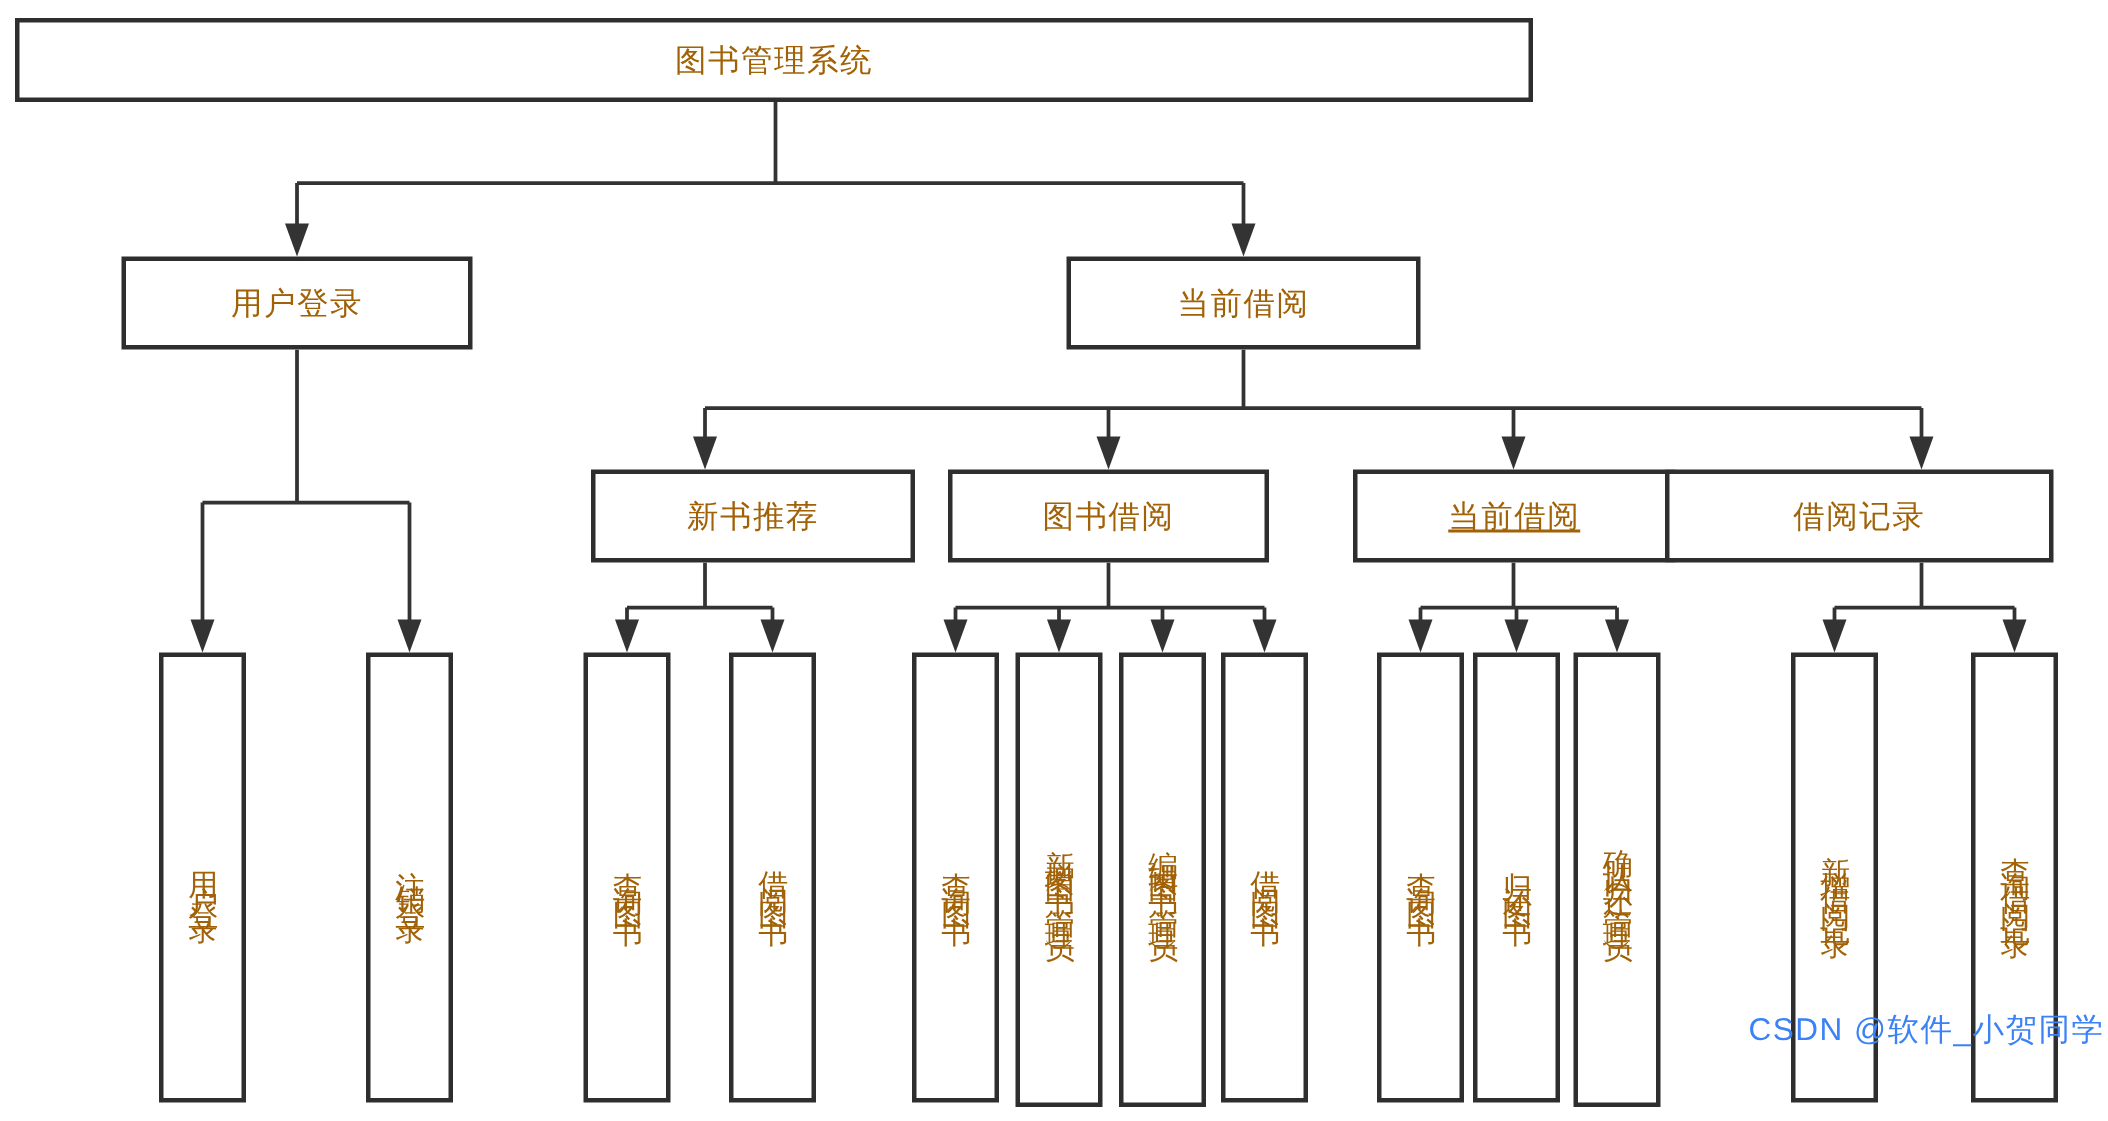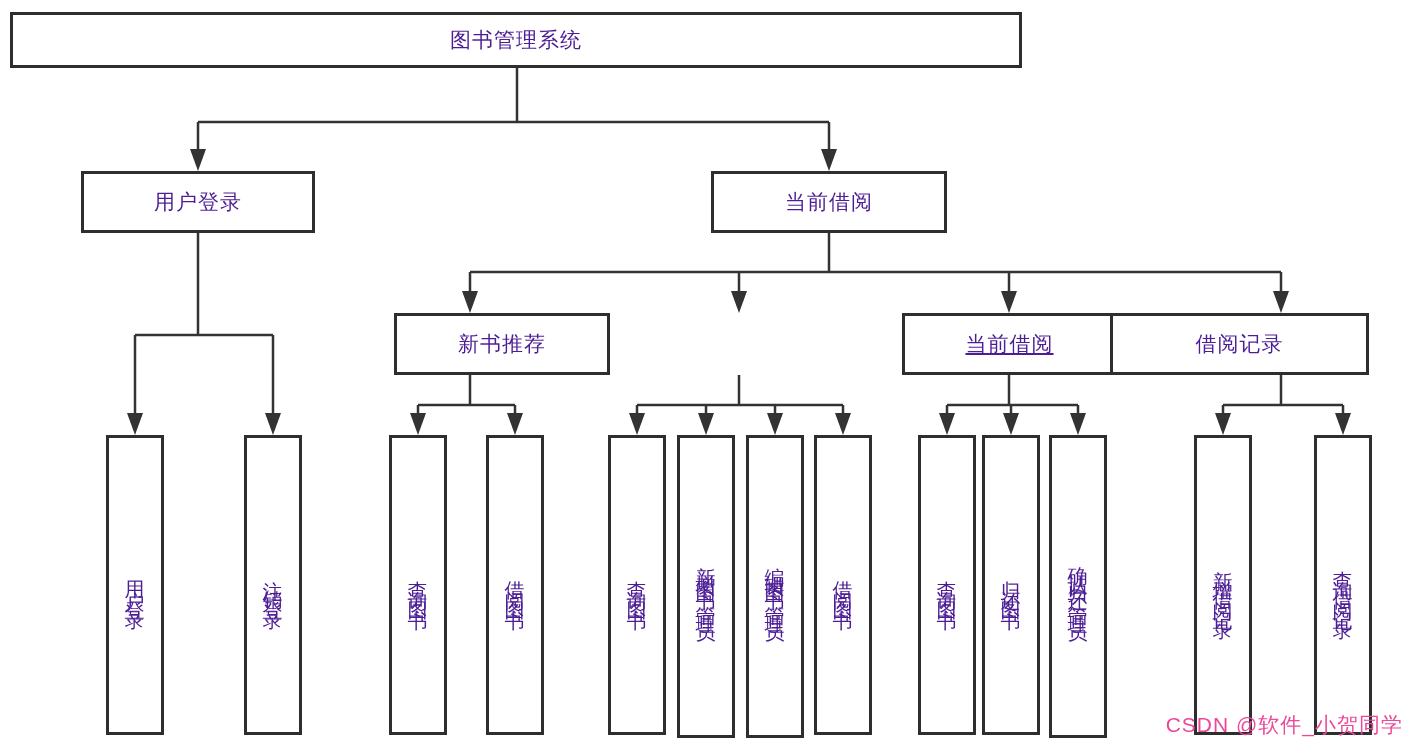--- a/index.html
+++ b/index.html
@@ -12,40 +12,40 @@
   }
   #connectors{
     position:absolute;left:0;top:0;z-index:1;
   }
   .box{
     position:absolute;
     box-sizing:border-box;
     background:#ffffff;
     border:3px solid #2e2e2e;
     display:flex;align-items:center;justify-content:center;
-    color:#4c1d95;
+    color:#a16207;
     z-index:2;
   }
   .hbox{font-size:21px;letter-spacing:1px;}
   .vbox{width:58px;height:300px;}
   .vtext{
     writing-mode:vertical-rl;
     text-orientation:mixed;
     font-size:20px;
     letter-spacing:10px;
     line-height:1;
     white-space:nowrap;
   }
   .vtext.long{letter-spacing:8px;}
   #watermark{
     position:absolute;
-    right:2px;top:711px;
+    right:2px;top:672px;
     z-index:3;
     font-size:21px;
-    color:#ec4899;
+    color:#3b82f6;
     letter-spacing:1px;
   }
 </style>
 </head>
 <body>
 
 <div id="stage">
 
   <svg id="connectors" width="1405" height="747" viewBox="0 0 1405 747">
     <defs>
@@ -89,20 +89,21 @@
       <use href="#arr" transform="translate(1343,435)"></use>
     </g>
   </svg>
 
   <div class="box hbox" style="left:10px;top:12px;width:1012px;height:56px;">图书管理系统</div>
 
   <div class="box hbox" style="left:81px;top:171px;width:234px;height:62px;">用户登录</div>
   <div class="box hbox" style="left:711px;top:171px;width:236px;height:62px;">当前借阅</div>
 
   <div class="box hbox" style="left:362px;top:313px;width:216px;height:62px;margin-left:32px;">新书推荐</div>
+  <div class="box hbox" style="left:632px;top:313px;width:214px;height:62px;">图书借阅</div>
   <div class="box hbox" style="left:902px;top:313px;width:215px;height:62px;text-decoration:underline;">当前借阅</div>
   <div class="box hbox" style="left:1110px;top:313px;width:259px;height:62px;">借阅记录</div>
 
   <div class="box vbox" style="left:106px;top:435px;">
     <span class="vtext">用户登录</span>
   </div>
   <div class="box vbox" style="left:244px;top:435px;">
     <span class="vtext">注销登录</span>
   </div>
 

